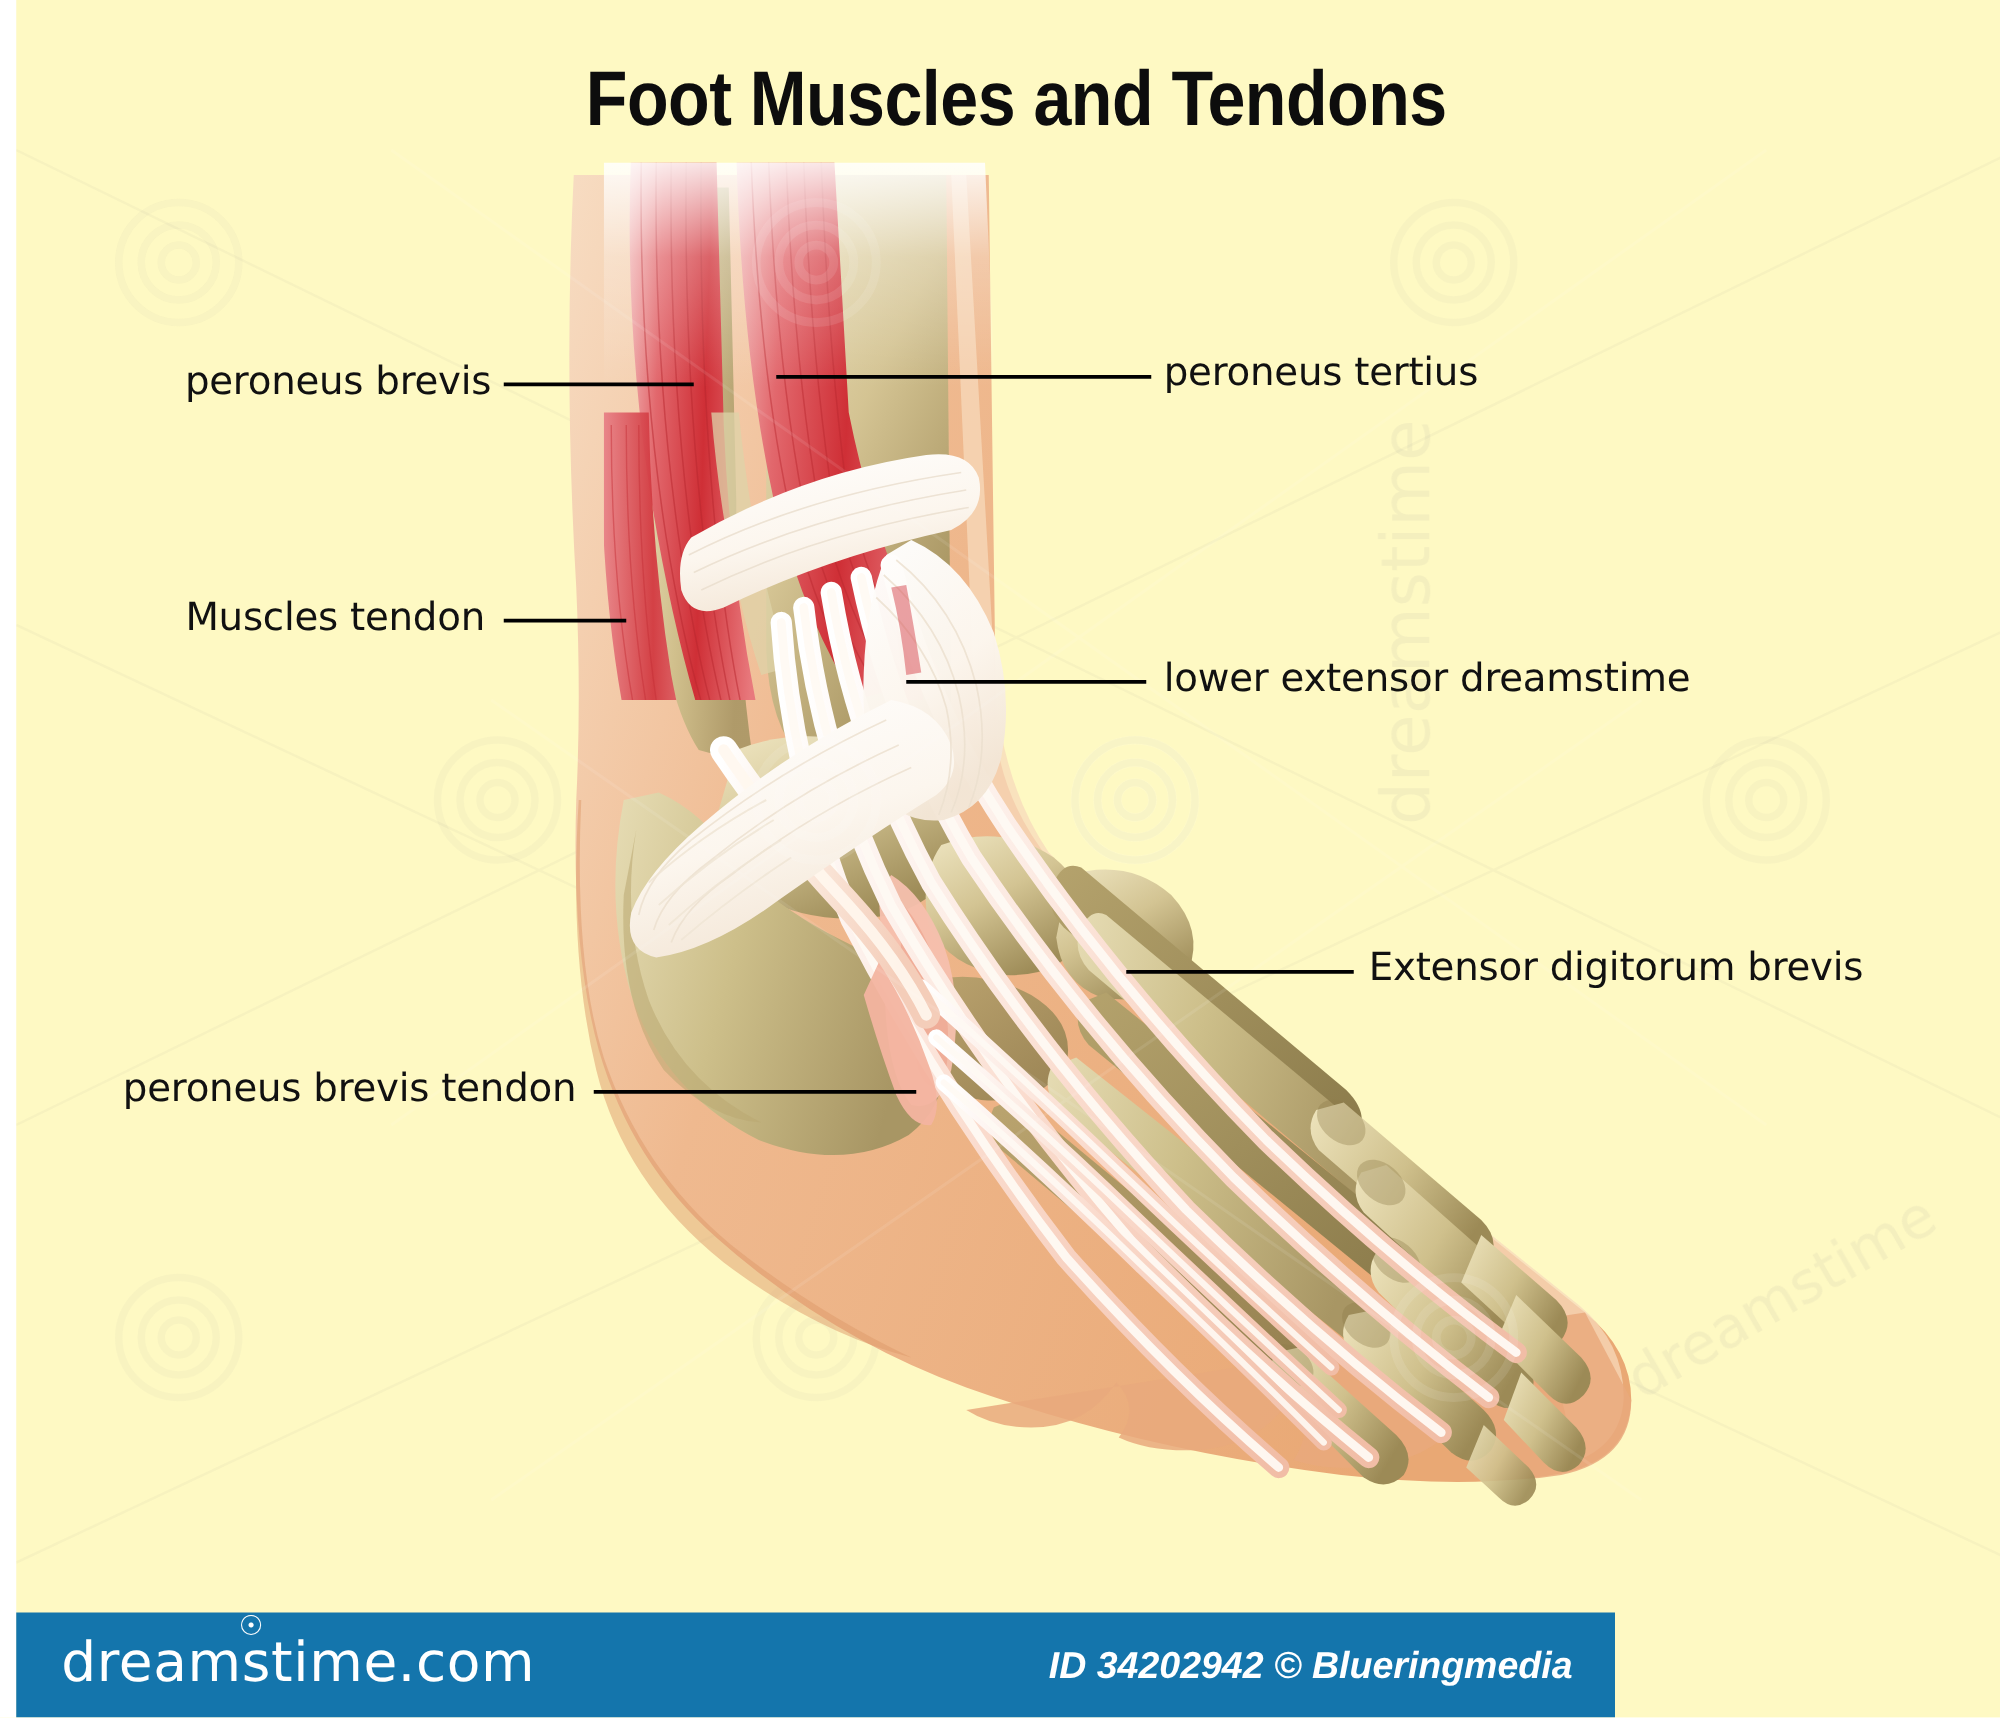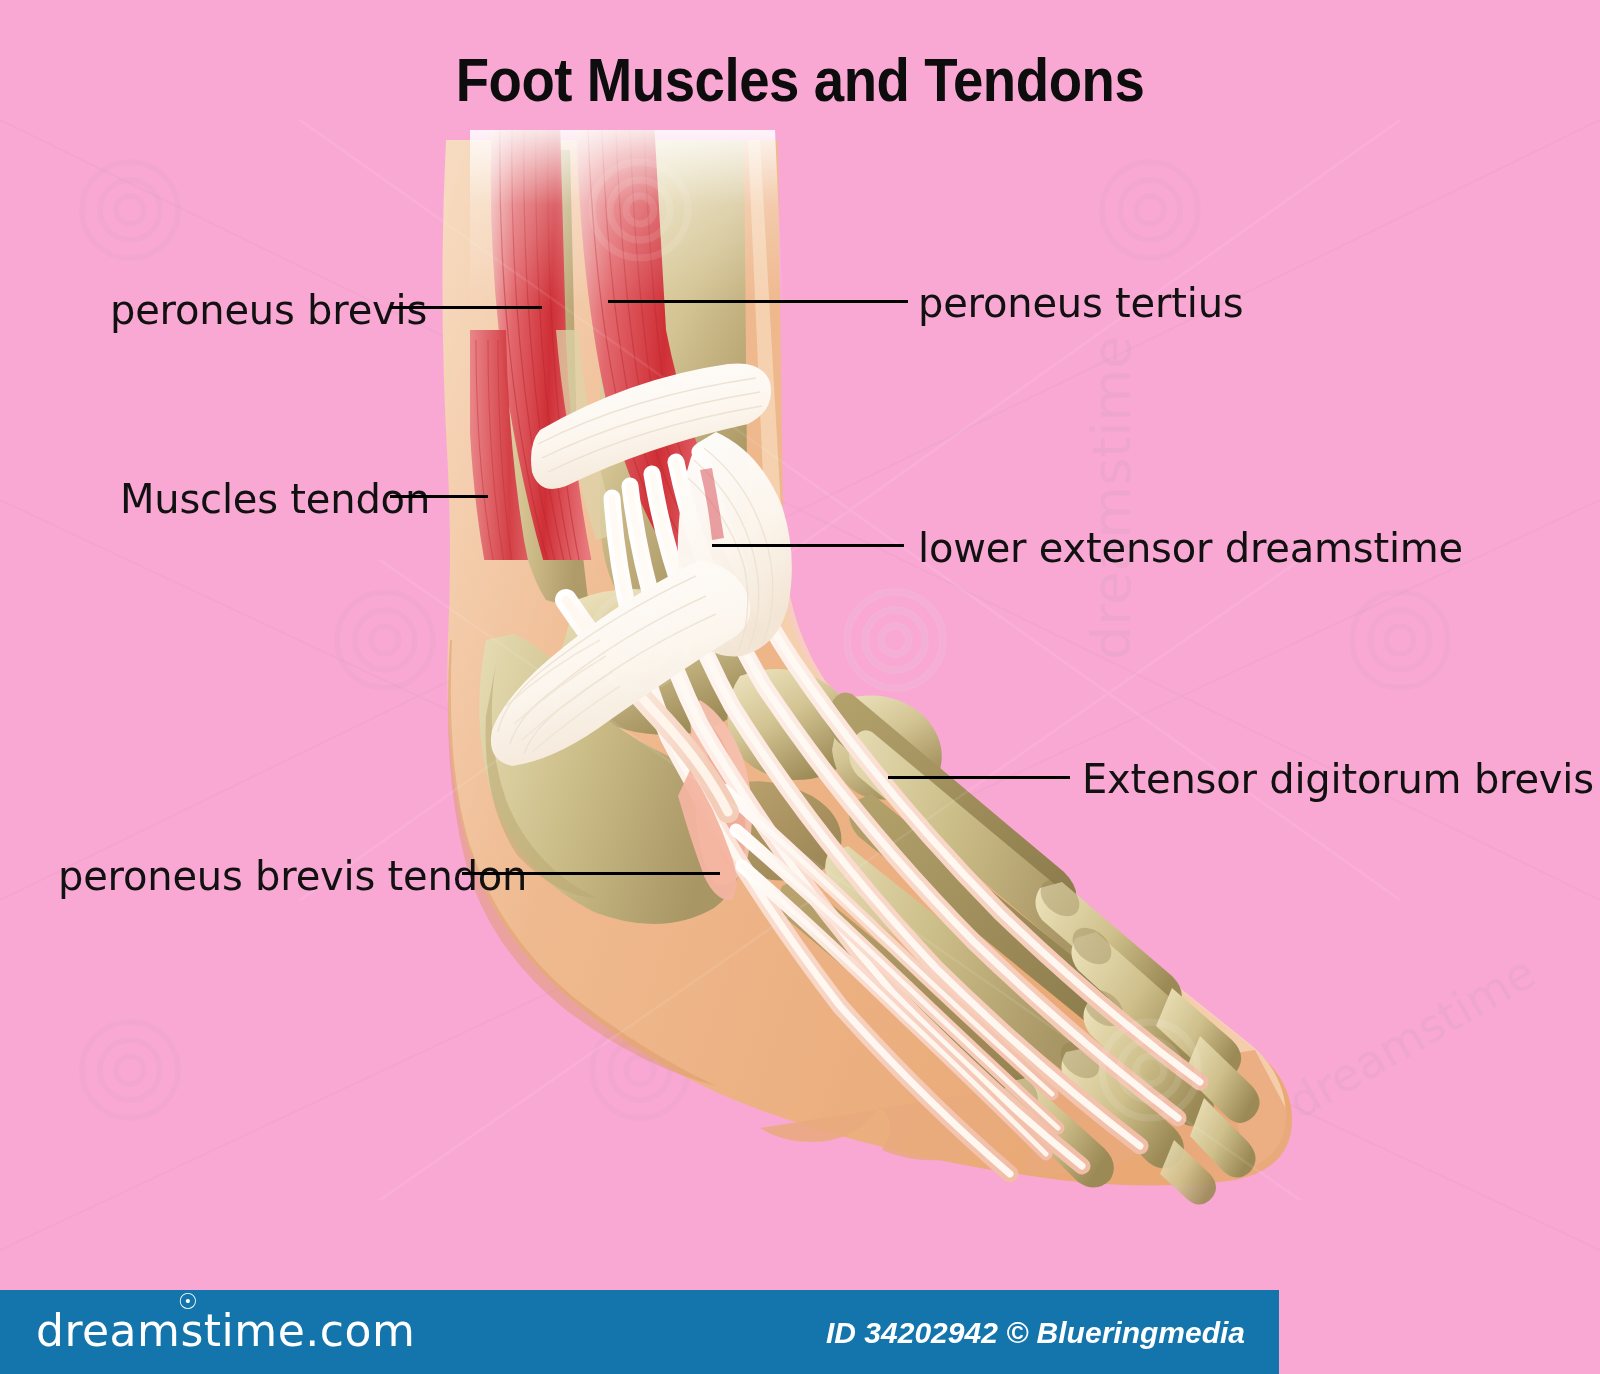--- a/index.html
+++ b/index.html
@@ -1,38 +1,38 @@
 <!DOCTYPE html>
 <html><head>
 <meta charset="utf-8">
 <style>
   html,body{margin:0;padding:0;background:#ffffff;}
   body{
     width:1600px;height:1374px;position:relative;overflow:hidden;
     font-family:"Liberation Sans","DejaVu Sans",sans-serif;
   }
-  #stage{position:absolute;inset:0;background:#f9a8d4;}
+  #stage{position:absolute;inset:0;background:#fef9c3;margin-left:13px;}
 
   
   .title{
     position:absolute;left:0;top:44px;width:1600px;text-align:center;
     font-family:"Liberation Sans","DejaVu Sans",sans-serif;
     font-weight:bold;font-size:62px;letter-spacing:-0.5px;
     color:#0d0d0d;transform:scaleX(0.88);transform-origin:center top;
     white-space:nowrap;
   }
 
   
   #art{position:absolute;left:0;top:0;width:1600px;height:1374px;}
 
   
   .label{
     position:absolute;
     font-family:"DejaVu Sans","Liberation Sans",sans-serif;
-    font-size:40px;color:#111111;white-space:nowrap;line-height:1;
+    font-size:31px;color:#111111;white-space:nowrap;line-height:1;
     letter-spacing:-0.2px;
   }
   .label.r{text-align:right;}
   .lead{position:absolute;background:#000000;height:3px;}
 
   
   .footbar{
     position:absolute;left:0;bottom:0;width:1279px;height:84px;
     background:#1475ac;
   }

